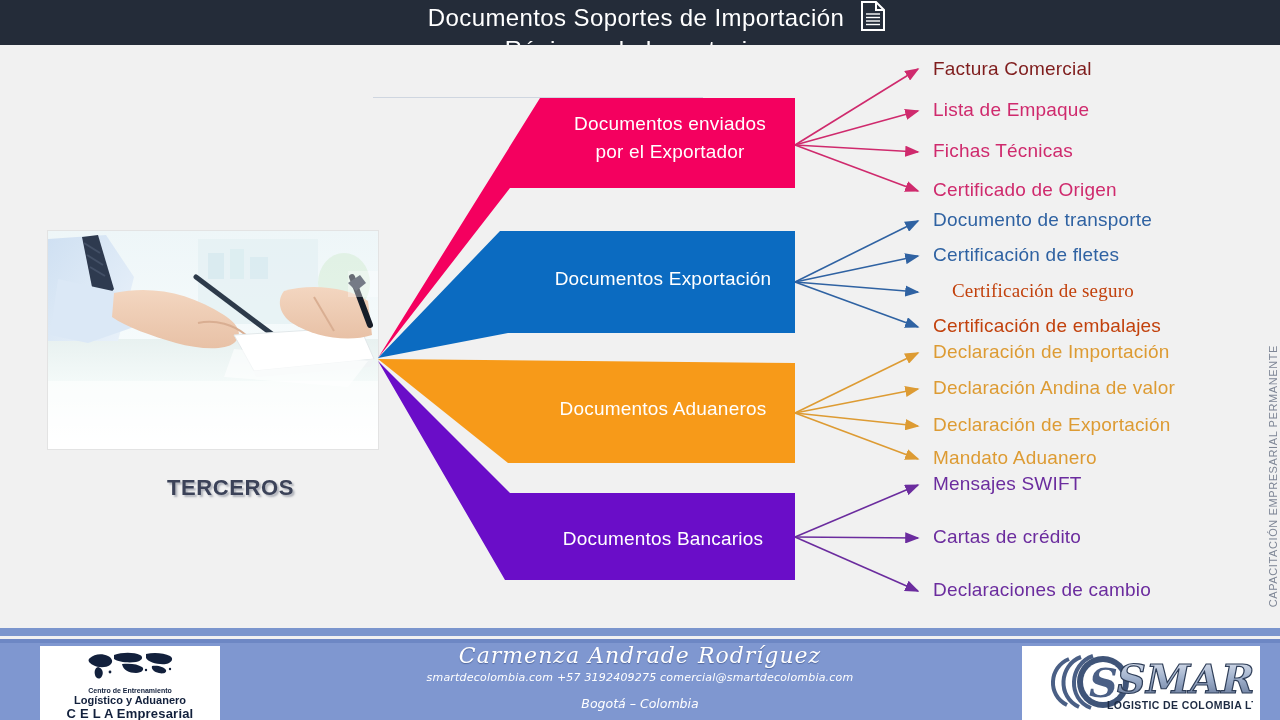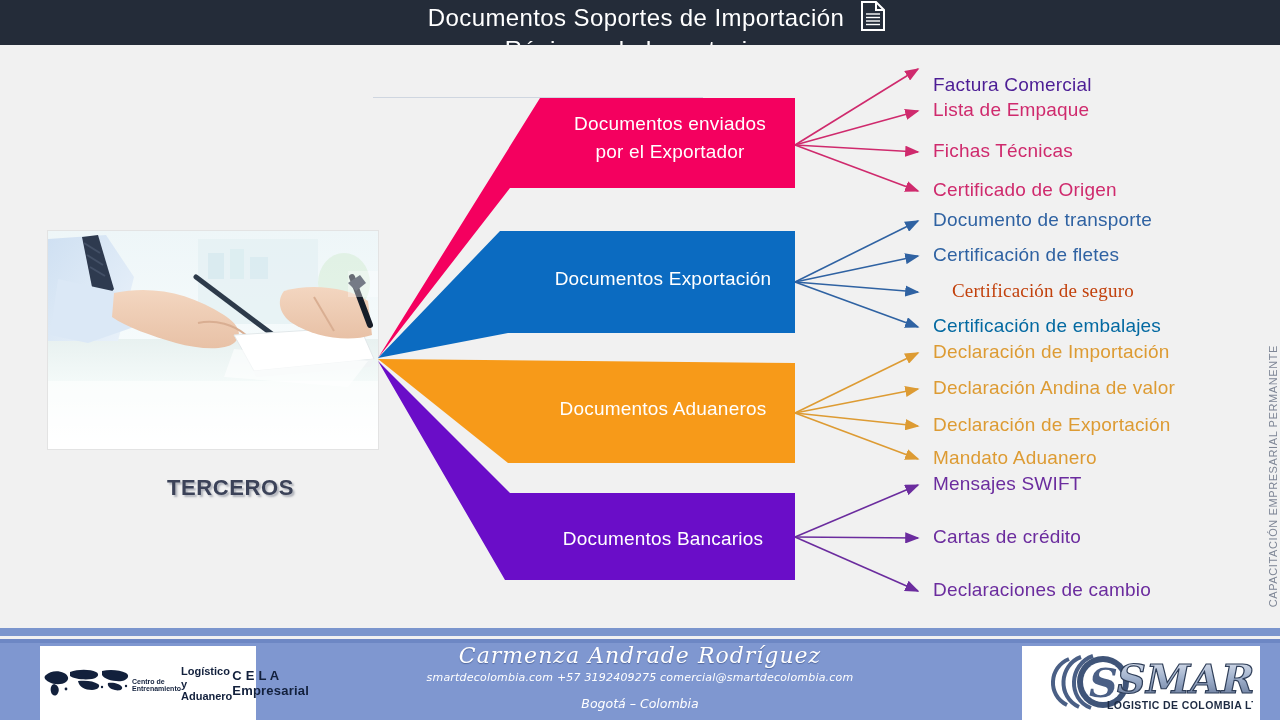--- a/index.html
+++ b/index.html
@@ -82,22 +82,22 @@
   
   .footer{
     position:absolute;left:0;top:628px;width:1280px;height:92px;
   }
   .fbar1{position:absolute;left:0;top:0;width:1280px;height:8px;background:#7b95cd;}
   .fbar2{position:absolute;left:0;top:8px;width:1280px;height:3px;background:#f1f1f1;}
   .fbar3{position:absolute;left:0;top:11px;width:1280px;height:4px;background:#6d87c4;}
   .fbody{position:absolute;left:0;top:15px;width:1280px;height:77px;background:#7f97d0;}
 
   .cela{
-    position:absolute;left:40px;top:18px;width:216px;height:74px;
-    background:#ffffff;display:flex;flex-direction:row;
+    position:absolute;left:40px;top:18px;width:180px;height:74px;
+    background:#ffffff;display:flex;flex-direction:column;
     align-items:center;justify-content:flex-start;padding-top:2px;box-sizing:border-box;
   }
   .cela-l1{font-size:7px;font-weight:bold;color:#12203c;margin-top:1px;}
   .cela-l2{font-size:11px;font-weight:bold;color:#12203c;line-height:1.15;}
   .cela-l3{font-size:13px;font-weight:bold;color:#12203c;line-height:1.15;letter-spacing:.2px;}
 
   .center-block{
     position:absolute;left:330px;top:16px;width:620px;text-align:center;color:#ffffff;
   }
   .sig{
@@ -263,29 +263,29 @@
     </svg>
 
     <div class="band-label" id="band-label-0">
       <div>Documentos enviados</div>
       <div>por el Exportador</div>
     </div>
     <div class="band-label" id="band-label-1">Documentos Exportación</div>
     <div class="band-label" id="band-label-2">Documentos Aduaneros</div>
     <div class="band-label" id="band-label-3">Documentos Bancarios</div>
 
-    <div class="item" style="left:933px;top:29px;color:#4c1d95;text-align:center;">Factura Comercial</div>
+    <div class="item" style="left:933px;top:13px;color:#7f1d1d;text-align:center;">Factura Comercial</div>
     <div class="item" style="left:933px;top:54px;color:#cf2a6d;">Lista de Empaque</div>
     <div class="item" style="left:933px;top:95px;color:#cf2a6d;">Fichas Técnicas</div>
     <div class="item" style="left:933px;top:134px;color:#cf2a6d;">Certificado de Origen</div>
 
     <div class="item" style="left:933px;top:164px;color:#2f62a2;">Documento de transporte</div>
     <div class="item" style="left:933px;top:199px;color:#2f62a2;">Certificación de fletes</div>
     <div class="item" style="left:952px;top:235px;color:#c2410c;font-family:Liberation Serif, serif;">Certificación de seguro</div>
-    <div class="item" style="left:933px;top:270px;color:#0369a1;">Certificación de embalajes</div>
+    <div class="item" style="left:933px;top:270px;color:#c2410c;">Certificación de embalajes</div>
 
     <div class="item" style="left:933px;top:296px;color:#dd9b33;">Declaración de Importación</div>
     <div class="item" style="left:933px;top:332px;color:#dd9b33;">Declaración Andina de valor</div>
     <div class="item" style="left:933px;top:369px;color:#dd9b33;">Declaración de Exportación</div>
     <div class="item" style="left:933px;top:402px;color:#dd9b33;">Mandato Aduanero</div>
 
     <div class="item" style="left:933px;top:428px;color:#6b2c9e;">Mensajes SWIFT</div>
     <div class="item" style="left:933px;top:481px;color:#6b2c9e;">Cartas de crédito</div>
     <div class="item" style="left:933px;top:534px;color:#6b2c9e;">Declaraciones de cambio</div>
 

